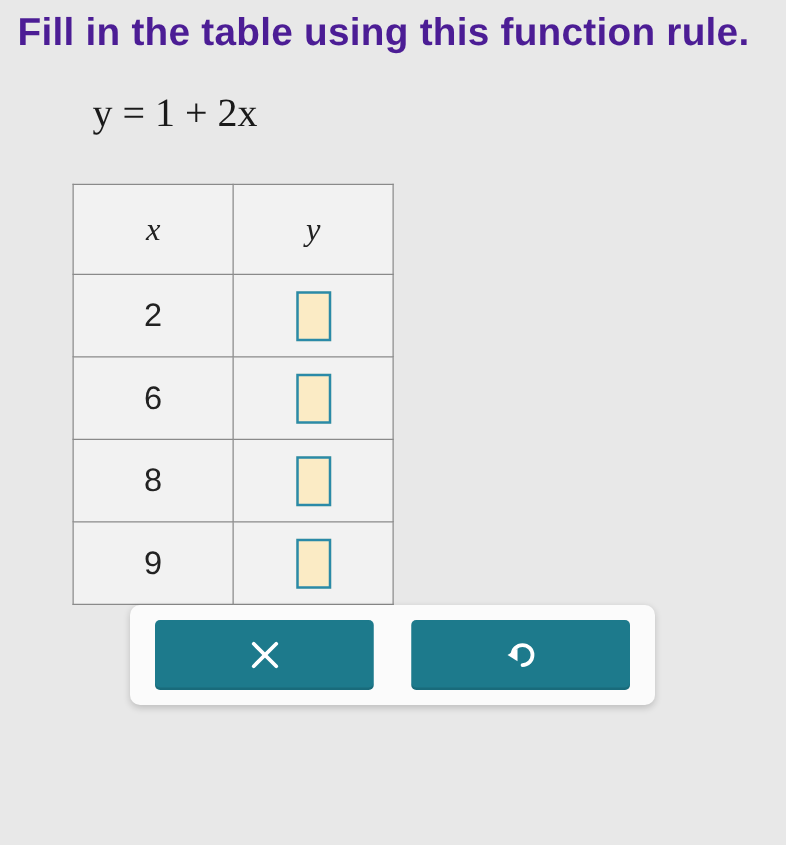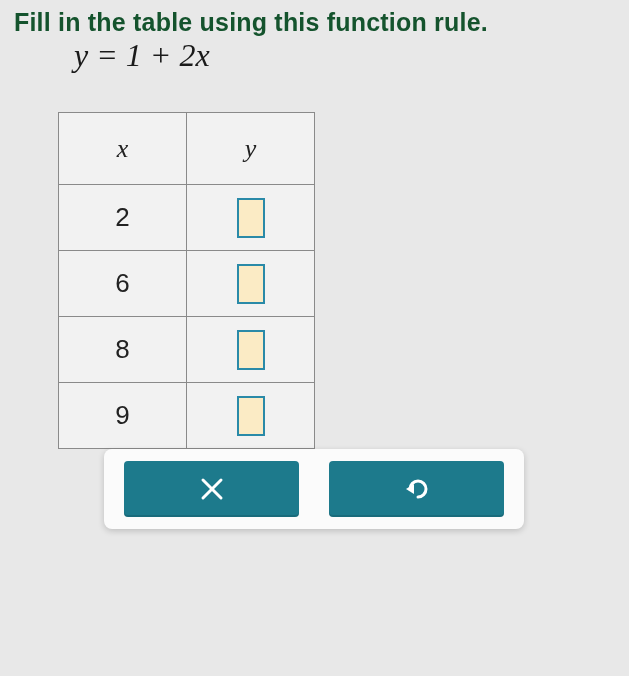--- a/index.html
+++ b/index.html
@@ -5,29 +5,29 @@
   * { box-sizing: border-box; margin: 0; padding: 0; }
   body {
     width: 629px;
     height: 676px;
     background: #e8e8e8;
     font-family: Arial, sans-serif;
     padding: 8px 14px;
     position: relative;
   }
   .instruction {
-    font-size: 25px;
+    font-size: 31px;
     font-weight: 600;
-    color: #14532d;
+    color: #4c1d95;
+    margin-bottom: 28px;
     letter-spacing: 0.2px;
   }
   .equation {
     font-family: 'Times New Roman', serif;
     font-size: 32px;
-    font-style: italic;
     margin-left: 60px;
     margin-bottom: 38px;
     color: #1a1a1a;
   }
   .table-wrap {
     margin-left: 44px;
   }
   table {
     border-collapse: collapse;
     background: #f2f2f2;

